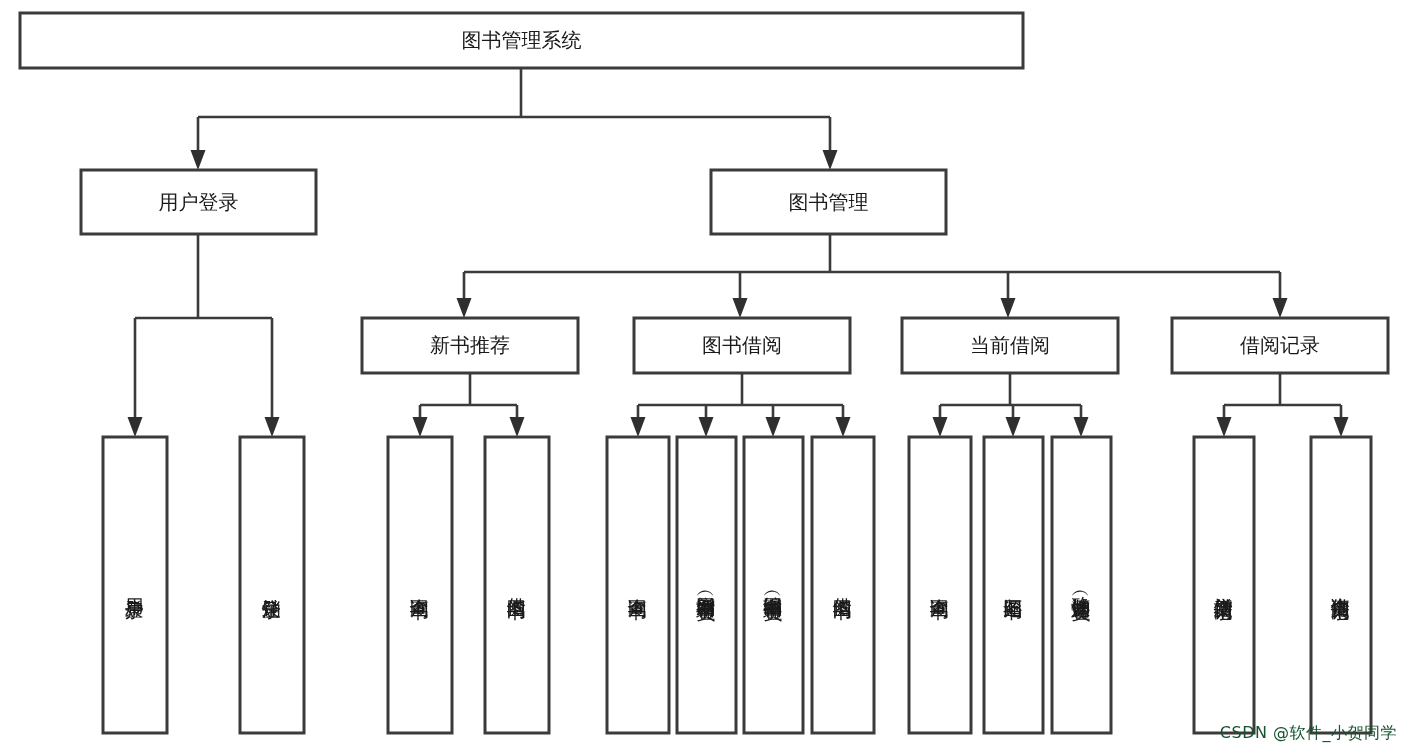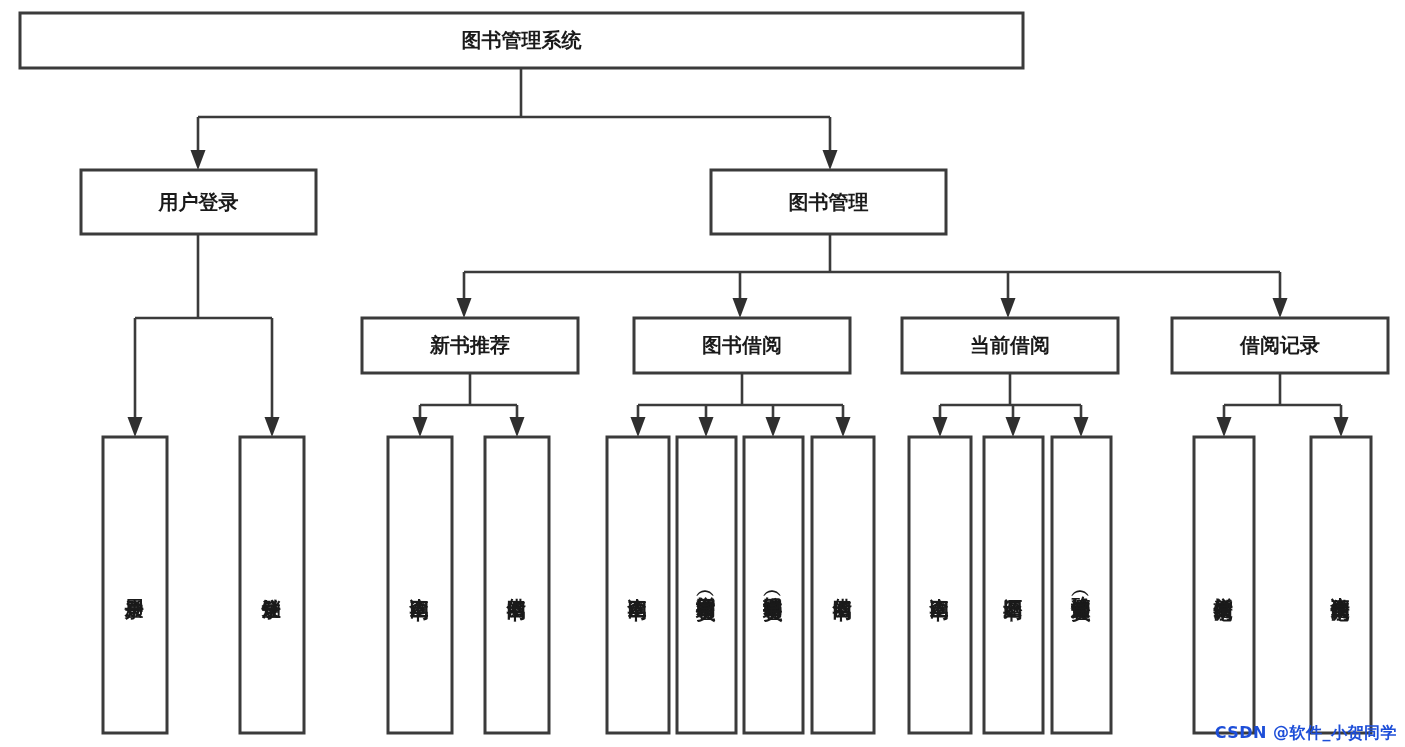--- a/index.html
+++ b/index.html
@@ -11,21 +11,20 @@
     width: 1405px;
     height: 747px;
     font-family: "DejaVu Sans", "Liberation Sans", sans-serif;
     overflow: hidden;
     position: relative;
   }
   #diagram-root {
     position: relative;
     width: 1405px;
     height: 747px;
-    font-weight: bold;
   }
   svg#tree-svg {
     position: absolute;
     left: 0;
     top: 0;
     width: 1405px;
     height: 747px;
     display: block;
   }
   .node-box {
@@ -64,21 +63,21 @@
     letter-spacing: 1px;
     white-space: nowrap;
     pointer-events: none;
   }
   .watermark {
     position: absolute;
     right: 8px;
     bottom: 3px;
     font-family: "DejaVu Sans", "Liberation Sans", sans-serif;
     font-size: 16px;
-    color: #1d4ed8;
+    color: #14532d;
     letter-spacing: 0.5px;
     user-select: none;
   }
 </style>
 </head>
 <body>
 
 <div id="diagram-root">
 
   <svg id="tree-svg" viewBox="0 0 1405 747">

